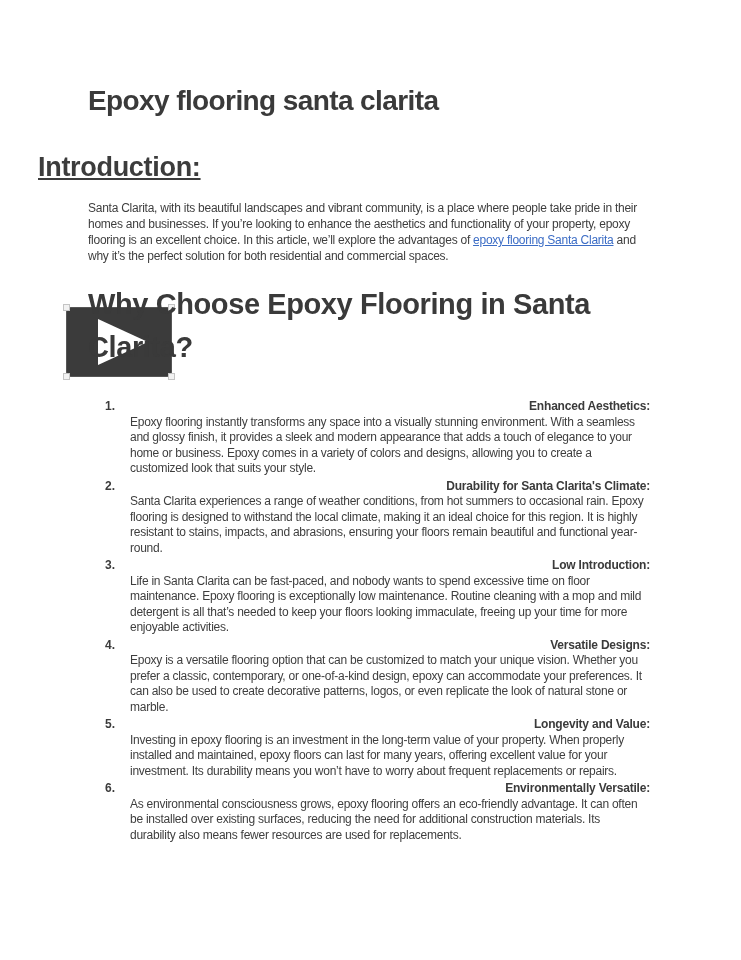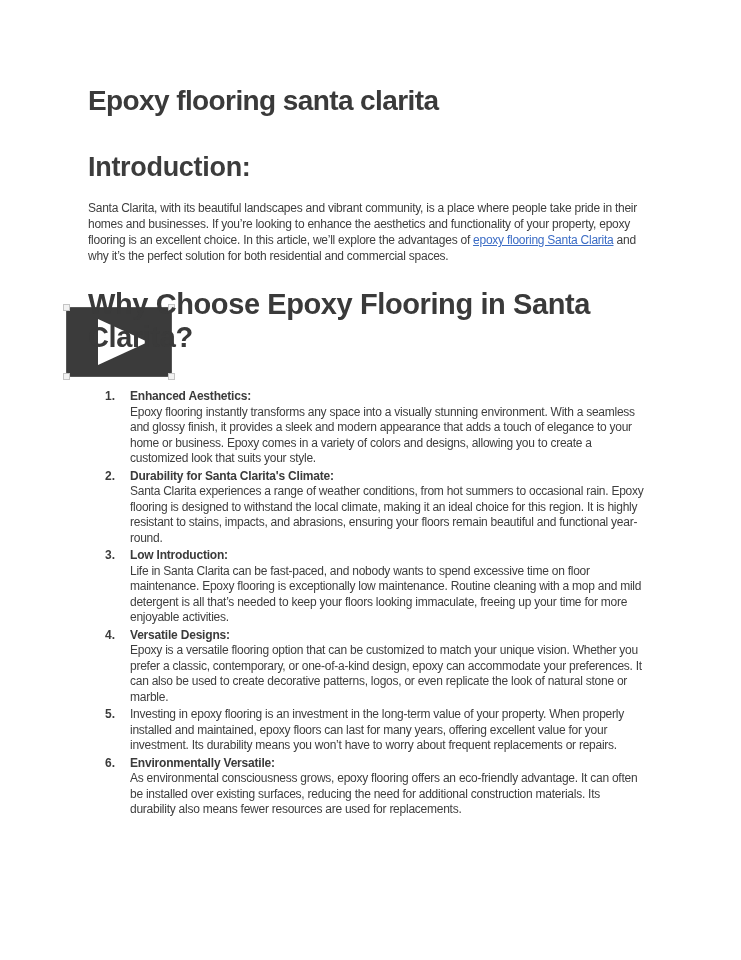--- a/index.html
+++ b/index.html
@@ -18,26 +18,27 @@
   }
   .doc-title {
     margin: 84px 60px 0 88px;
     font-size: 28px;
     line-height: 34px;
     font-weight: bold;
     letter-spacing: -0.6px;
     color: #3a3a3a;
   }
   .intro-heading {
-    margin: 34px 60px 0 88px;
+    margin: 34px 60px 0 38px;
     font-size: 27px;
     line-height: 30px;
     font-weight: bold;
     letter-spacing: -0.3px;
     color: #3c3c3c;
+    text-decoration: underline;
   }
   .intro-paragraph {
     margin: 18px 0 0 88px;
     width: 565px;
     font-size: 12px;
     line-height: 16px;
     letter-spacing: -0.25px;
     color: #3e3e3e;
   }
   .doc-link {
@@ -48,21 +49,21 @@
   .why-heading {
     position: relative;
     z-index: 2;
     margin: 3px 60px 0 88px;
     font-size: 29px;
     font-weight: bold;
     letter-spacing: -0.4px;
     color: #3a3a3a;
   }
   .why-line1 { line-height: 33px; margin-top: 24px; }
-  .why-line2 { line-height: 33px; }
+  .why-line2 { margin-top: 10px; line-height: 33px; }
 
   .video-overlay {
     position: absolute;
     left: 66px;
     top: 307px;
     width: 106px;
     height: 70px;
     background: #3b3b3b;
     border: 1px solid #565656;
     border-radius: 5px;
@@ -111,20 +112,21 @@
     font-weight: bold;
     color: #3b3b3b;
   }
   .benefit-text { flex: 1; }
   .benefit-title {
     font-size: 12px;
     line-height: 15.5px;
     font-weight: bold;
     letter-spacing: -0.2px;
     color: #3b3b3b;
+    text-align: right;
   }
   .benefit-body {
     width: 518px;
     font-size: 12px;
     line-height: 15.5px;
     letter-spacing: -0.25px;
     color: #3e3e3e;
   }
 </style>
 </head>
@@ -176,20 +178,21 @@
     <li class="benefit-item">
       <span class="benefit-num">4.</span>
       <div class="benefit-text">
         <div class="benefit-title">Versatile Designs:</div>
         <div class="benefit-body">Epoxy is a versatile flooring option that can be customized to match your unique vision. Whether you prefer a classic, contemporary, or one-of-a-kind design, epoxy can accommodate your preferences. It can also be used to create decorative patterns, logos, or even replicate the look of natural stone or marble.</div>
       </div>
     </li>
     <li class="benefit-item">
       <span class="benefit-num">5.</span>
       <div class="benefit-text">
+        <div class="benefit-title">Longevity and Value:</div>
         <div class="benefit-body">Investing in epoxy flooring is an investment in the long-term value of your property. When properly installed and maintained, epoxy floors can last for many years, offering excellent value for your investment. Its durability means you won’t have to worry about frequent replacements or repairs.</div>
       </div>
     </li>
     <li class="benefit-item">
       <span class="benefit-num">6.</span>
       <div class="benefit-text">
         <div class="benefit-title">Environmentally Versatile:</div>
         <div class="benefit-body">As environmental consciousness grows, epoxy flooring offers an eco-friendly advantage. It can often be installed over existing surfaces, reducing the need for additional construction materials. Its durability also means fewer resources are used for replacements.</div>
       </div>
     </li>

